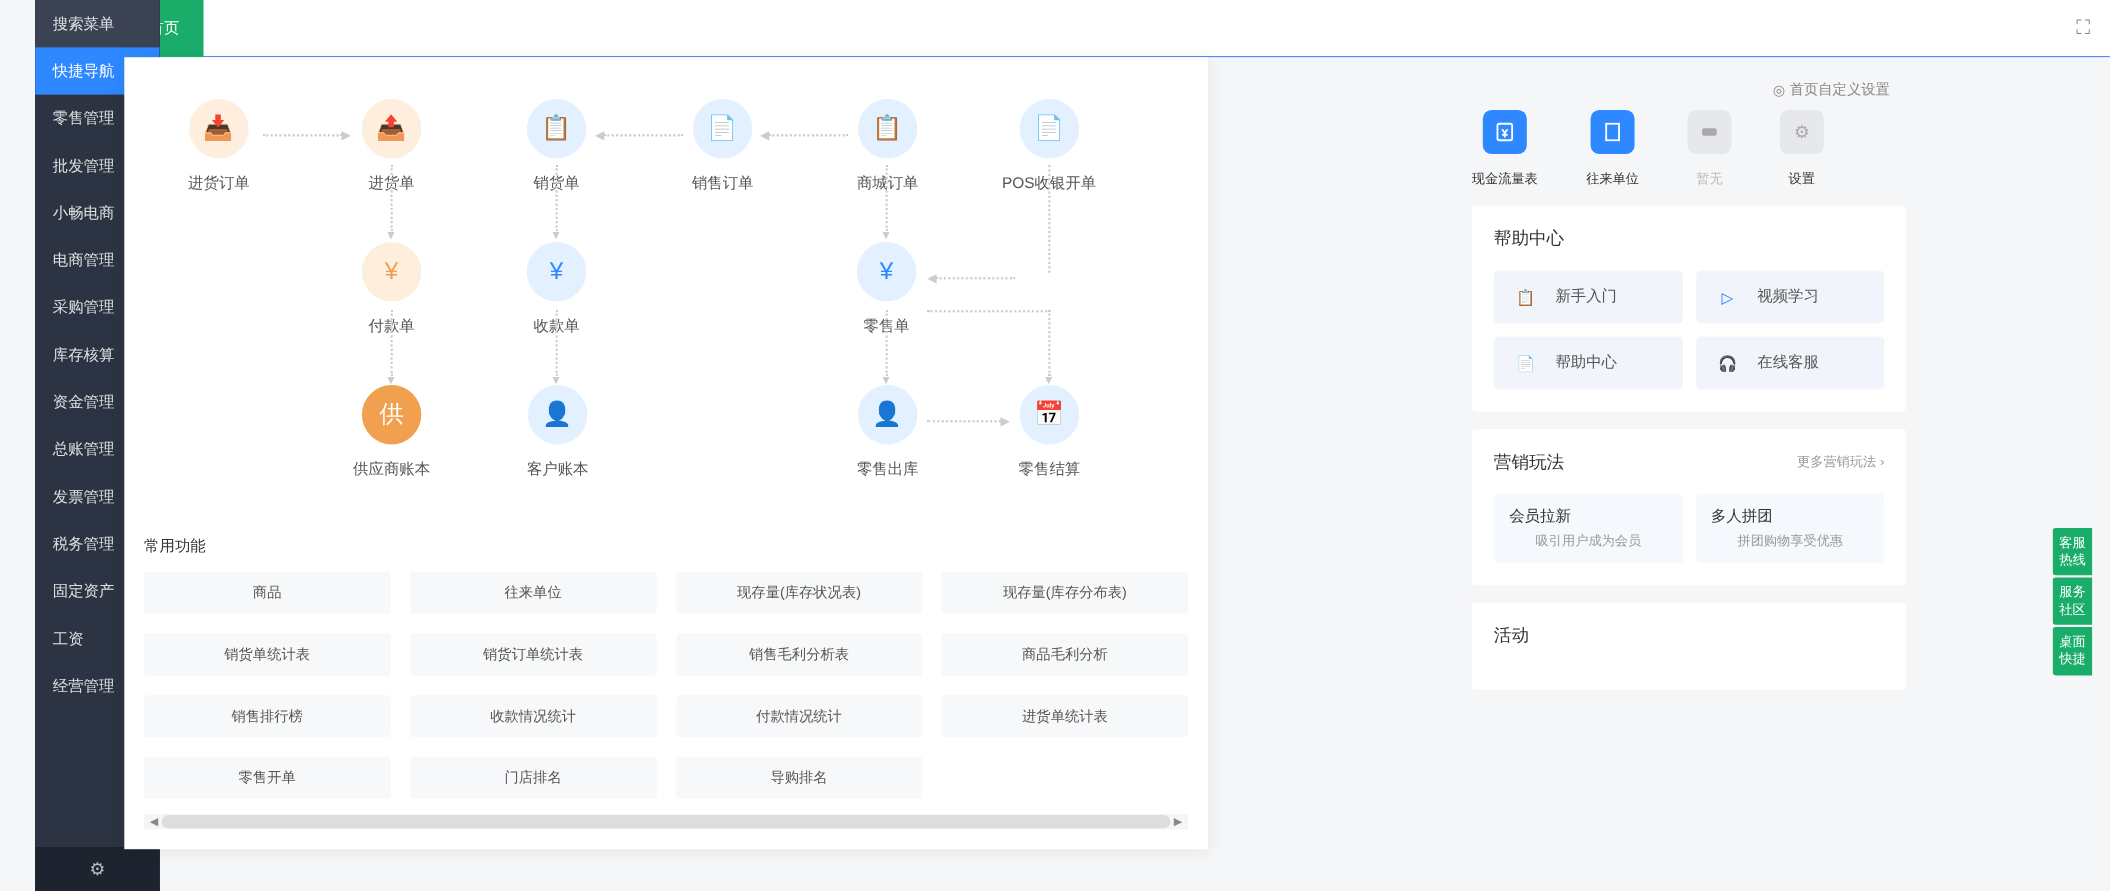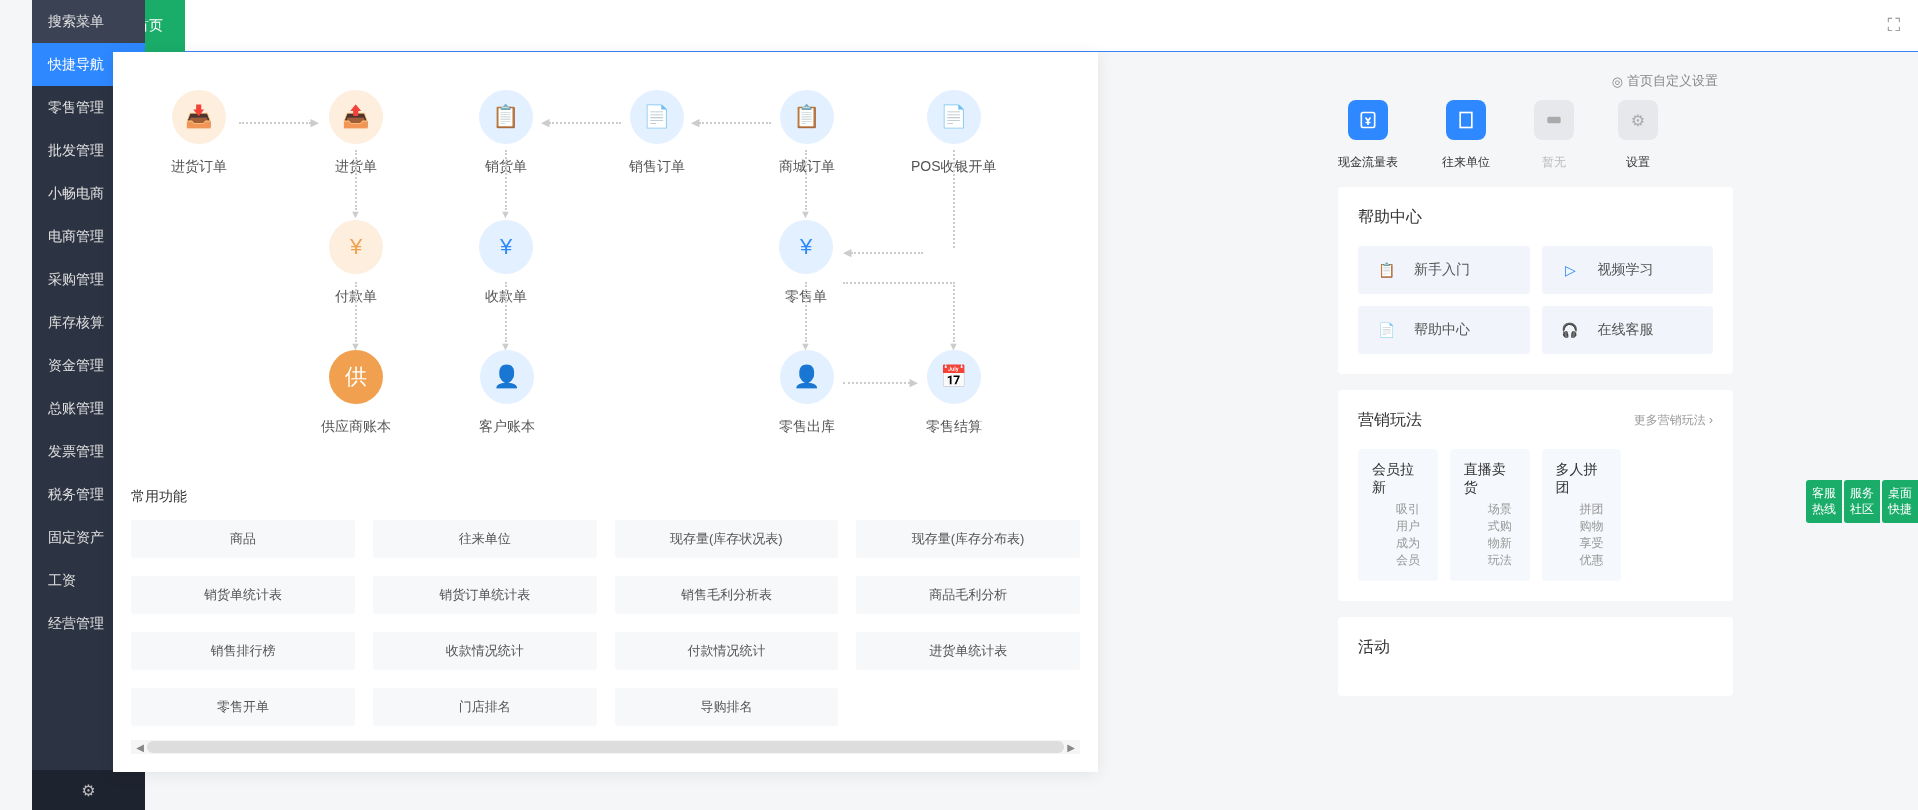--- a/index.html
+++ b/index.html
@@ -30,21 +30,21 @@
     .settings-link { position: absolute; top: 72px; right: 200px; font-size: 13px; color: #888; display: flex; align-items: center; gap: 4px; cursor: pointer; }
     
     .card { background: #fff; border-radius: 4px; padding: 20px; margin-top: 16px; }
     .card-title { font-size: 16px; color: #333; font-weight: 500; margin-bottom: 18px; display: flex; justify-content: space-between; align-items: center; }
     .card-link { font-size: 12px; color: #999; }
     
     .help-grid { display: grid; grid-template-columns: 1fr 1fr; gap: 12px; }
     .help-item { background: #f1f5fb; border-radius: 4px; height: 48px; display: flex; align-items: center; padding: 0 16px; gap: 14px; font-size: 14px; color: #555; cursor: pointer; }
     .help-icon { width: 26px; height: 26px; color: #2e88ff; display: flex; align-items: center; justify-content: center; }
     
-    .marketing-grid { display: grid; grid-template-columns: 1fr 1fr 1fr 1fr; gap: 12px; }
+    .marketing-grid { display: grid; grid-template-columns: 1fr 1fr; gap: 12px; }
     .marketing-item { background: #f5f8fc; border-radius: 4px; padding: 12px 14px; cursor: pointer; }
     .marketing-title { font-size: 14px; color: #333; font-weight: 500; margin-bottom: 4px; }
     .marketing-desc { font-size: 12px; color: #999; padding-left: 24px; }
     
     .flyout { position: absolute; left: 113px; top: 52px; width: 985px; background: #fff; box-shadow: 0 2px 16px rgba(0,0,0,0.08); z-index: 200; padding: 38px 18px 18px; }
     
     .flow-section { position: relative; height: 380px; }
     .flow-node { position: absolute; display: flex; flex-direction: column; align-items: center; gap: 14px; cursor: pointer; }
     .flow-circle { width: 54px; height: 54px; border-radius: 50%; display: flex; align-items: center; justify-content: center; font-size: 22px; }
     .flow-circle.orange { background: #fdeede; color: #f0a04e; }
@@ -58,21 +58,21 @@
     .arrow-head { color: #ccc; font-size: 11px; }
     
     .common-title { font-size: 14px; color: #333; margin: 18px 0 14px; }
     .common-grid { display: grid; grid-template-columns: repeat(4, 1fr); gap: 18px; }
     .common-btn { background: #f7f8fa; border: none; height: 38px; font-size: 13px; color: #555; cursor: pointer; border-radius: 2px; }
     
     .scrollbar { margin-top: 14px; height: 14px; background: #f5f5f5; display: flex; align-items: center; padding: 0 2px; }
     .scrollbar-arrow { width: 14px; color: #888; font-size: 10px; text-align: center; }
     .scrollbar-track { flex: 1; height: 12px; background: #ddd; border-radius: 6px; }
     
-    .float-badges { position: fixed; right: 0; top: 480px; display: flex; gap: 2px; z-index: 300; }
+    .float-badges { position: fixed; right: 16px; top: 480px; display: flex; flex-direction: column; gap: 2px; z-index: 300; }
     .float-badge { background: #1AAD6A; color: #fff; font-size: 12px; padding: 6px 6px; width: 36px; text-align: center; line-height: 1.3; cursor: pointer; border-radius: 3px 0 0 3px; }
   </style>
 </head>
 <body>
 
 <div class="sidebar">
   <div class="sidebar-item search">
     <span>搜索菜单</span>
   </div>
   <div class="sidebar-item active">
@@ -199,24 +199,20 @@
     <div class="card-title">
       <span>营销玩法</span>
       <span class="card-link"><span>更多营销玩法</span> ›</span>
     </div>
     <div class="marketing-grid">
       <div class="marketing-item">
         <div class="marketing-title">会员拉新</div>
         <div class="marketing-desc">吸引用户成为会员</div>
       </div>
       <div class="marketing-item">
-        <div class="marketing-title">直播卖货</div>
-        <div class="marketing-desc">场景式购物新玩法</div>
-      </div>
-      <div class="marketing-item">
         <div class="marketing-title">多人拼团</div>
         <div class="marketing-desc">拼团购物享受优惠</div>
       </div>
     </div>
   </div>
 
   <div class="card">
     <div class="card-title">活动</div>
   </div>
 </div>

